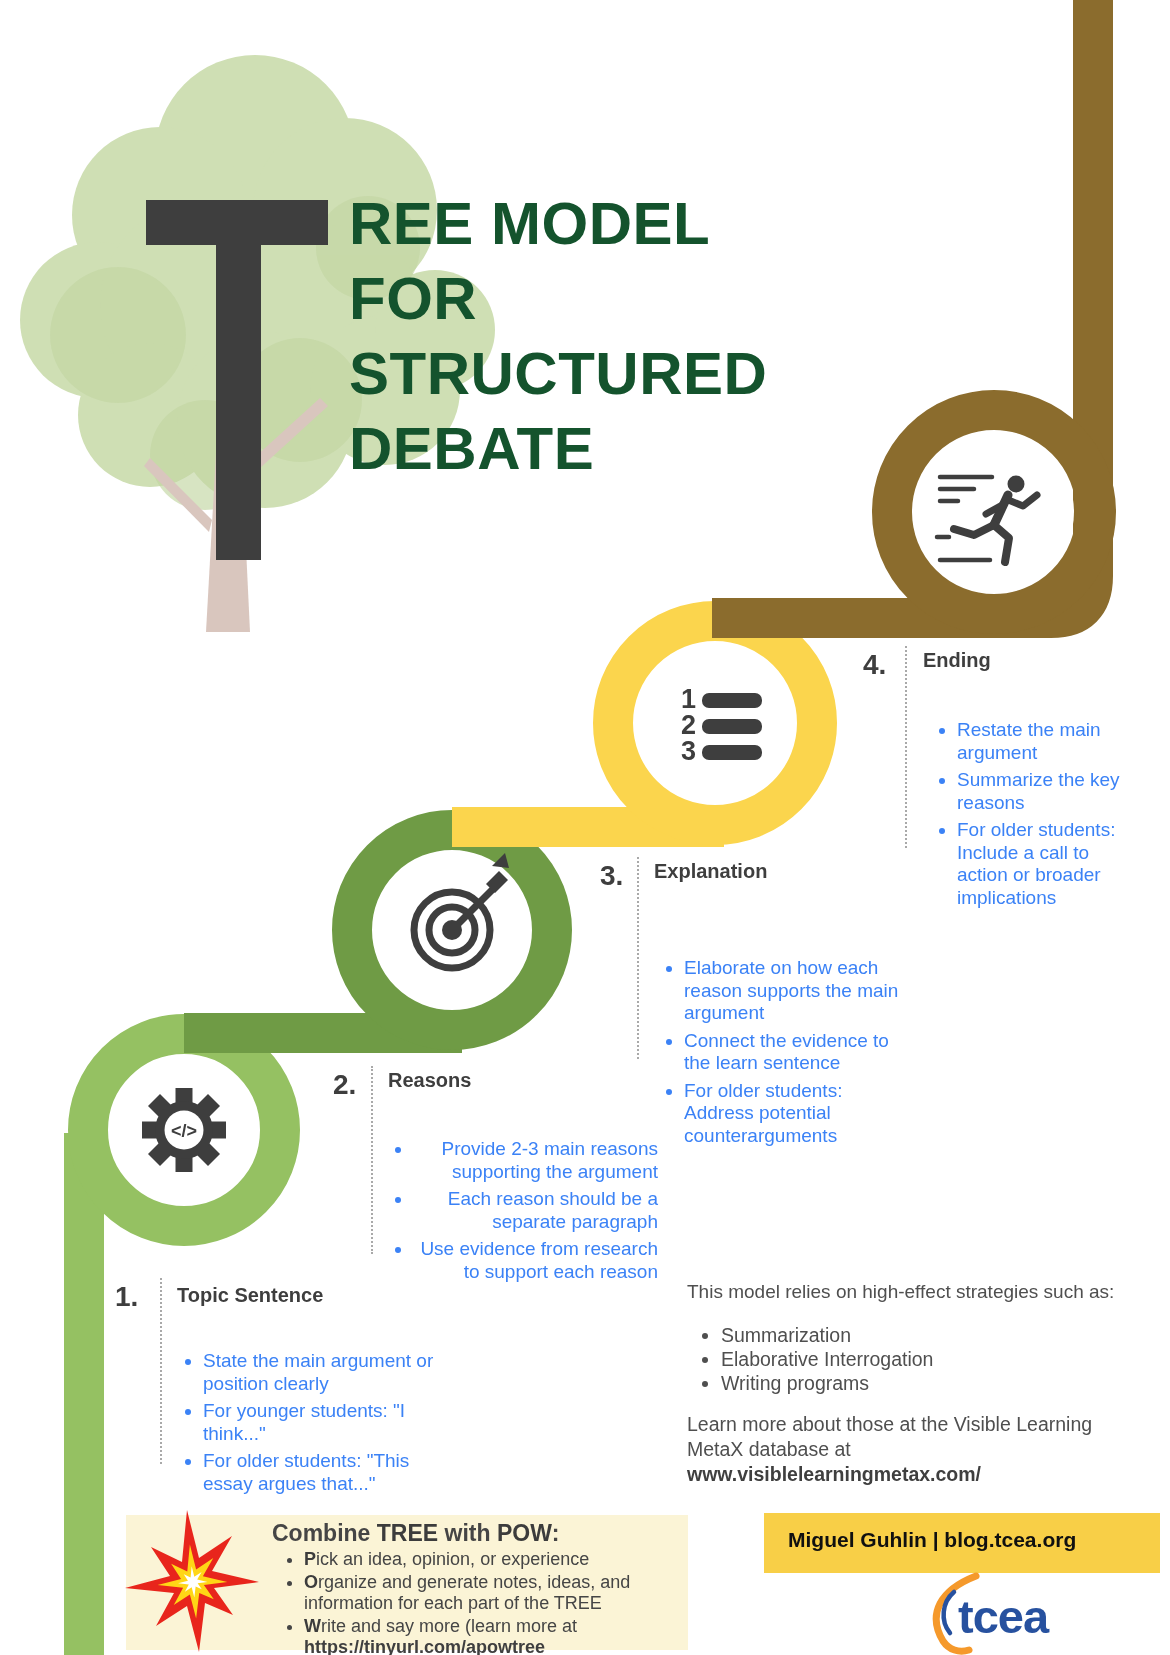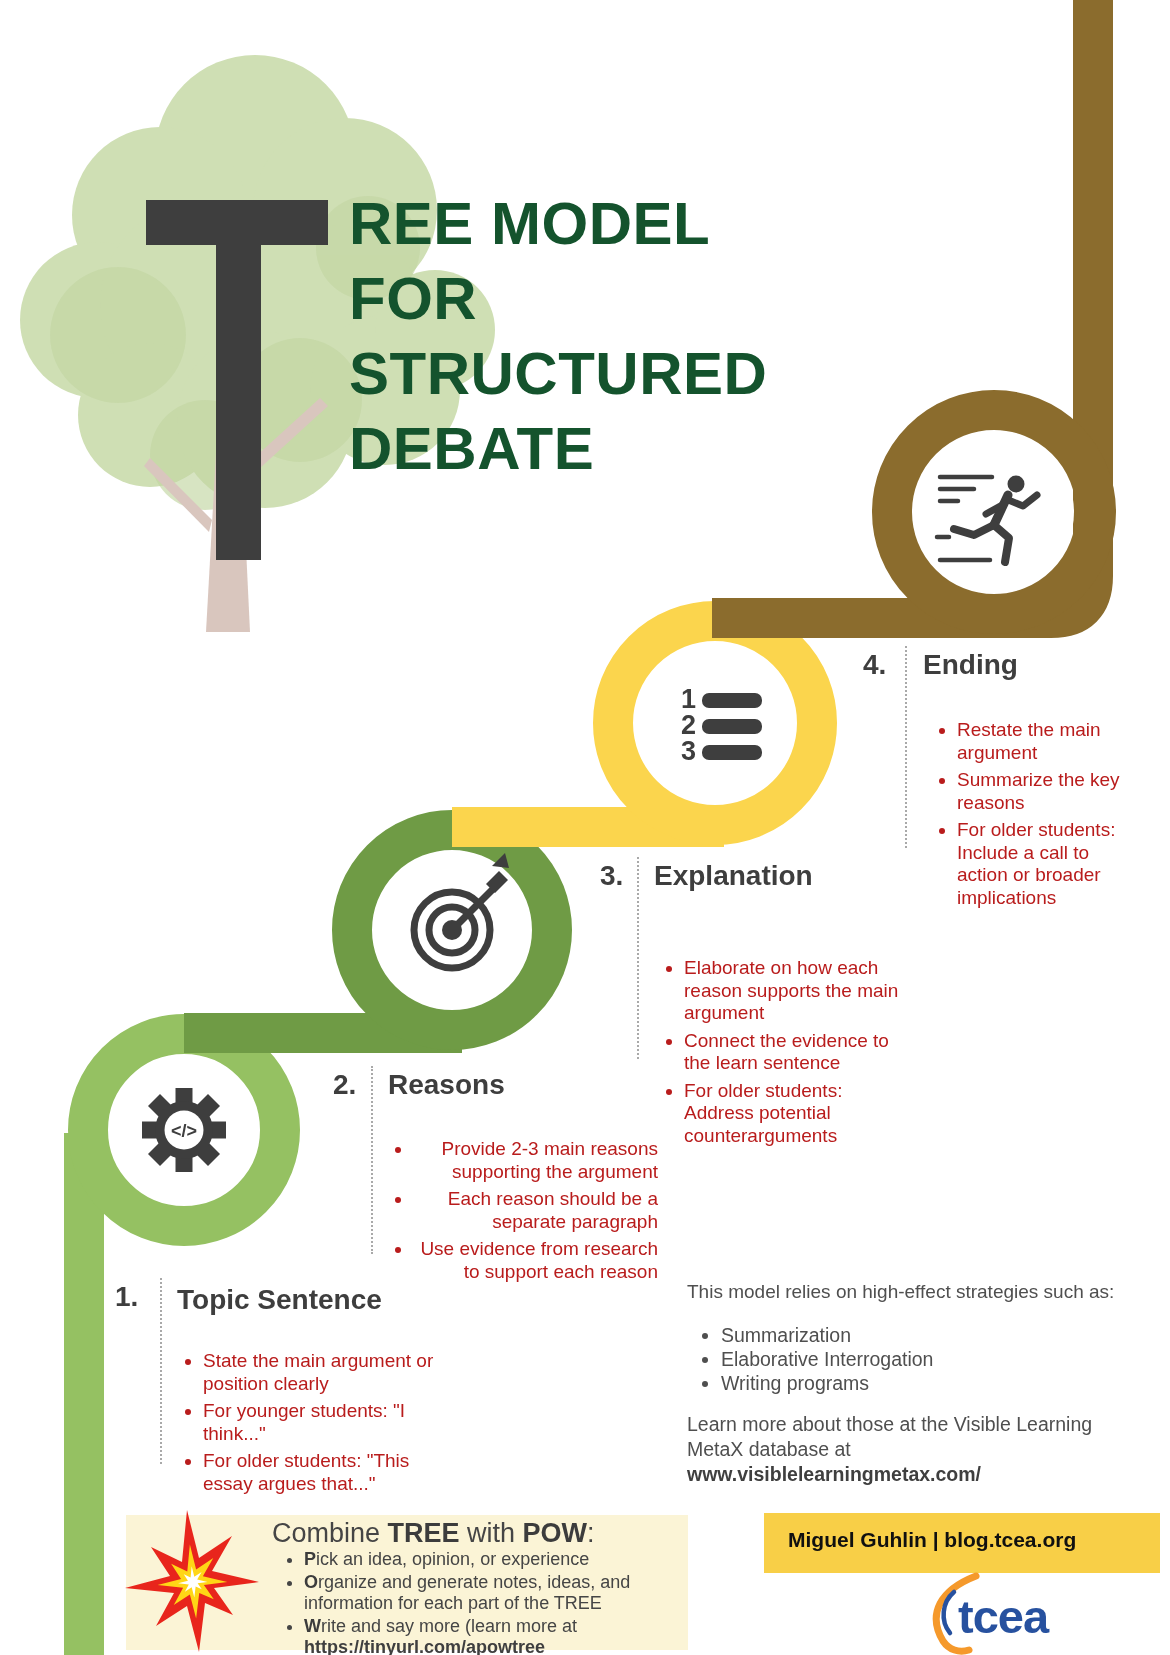--- a/index.html
+++ b/index.html
@@ -7,32 +7,32 @@
           font-family:"Liberation Sans",sans-serif;margin:0 auto;}
   .bg-art{position:absolute;left:0;top:0;width:1170px;height:1655px;z-index:1;}
   .layer{position:absolute;z-index:2;}
   
   .title-block{left:349px;top:186px;}
   .title-line{font-size:60px;line-height:75px;font-weight:800;color:#14532d;letter-spacing:.5px;}
   
   .step{position:absolute;z-index:2;}
   .step-num{position:absolute;font-size:28px;font-weight:800;color:#3e3e3e;}
   .step-vline{position:absolute;width:0;border-left:2.5px dotted #a9a9a9;}
-  .step-title{position:absolute;font-size:28px;font-weight:800;color:#3e3e3e;white-space:nowrap;}
-  .step-bullets{position:absolute;margin:0;padding-left:18px;font-size:19px;line-height:22.5px;color:#b91c1c;}
+  .step-title{position:absolute;font-size:20px;font-weight:800;color:#3e3e3e;white-space:nowrap;}
+  .step-bullets{position:absolute;margin:0;padding-left:18px;font-size:19px;line-height:22.5px;color:#3b82f6;}
   .step-bullets li{margin-bottom:5px;}
   
   .strategies{left:687px;top:1282px;width:490px;color:#4f4f4f;}
   .strategies .intro{font-size:19px;line-height:20px;}
   .strategies ul{margin:21px 0 0 6px;padding-left:28px;font-size:19.5px;line-height:24px;}
   .strategies .learn{margin-top:17px;width:432px;font-size:19.5px;line-height:25px;}
   .u-link{font-weight:bold;color:#3f3f3f;}
   
   .pow-text{left:272px;top:1521px;width:410px;color:#454545;}
-  .pow-intro{font-size:27px;line-height:25px;}
+  .pow-intro{font-size:23px;line-height:25px;font-weight:bold;}
   .pow-text ul{margin:3px 0 0 14px;padding-left:18px;font-size:18px;line-height:21.5px;}
   .pow-text li{margin-bottom:1px;}
   .pow-text b{color:#3c3c3c;}
   
   .credit{left:788px;top:1528px;width:360px;font-size:21px;font-weight:bold;color:#101010;}
 </style>
 </head>
 <body>
 
 <div class="poster">

